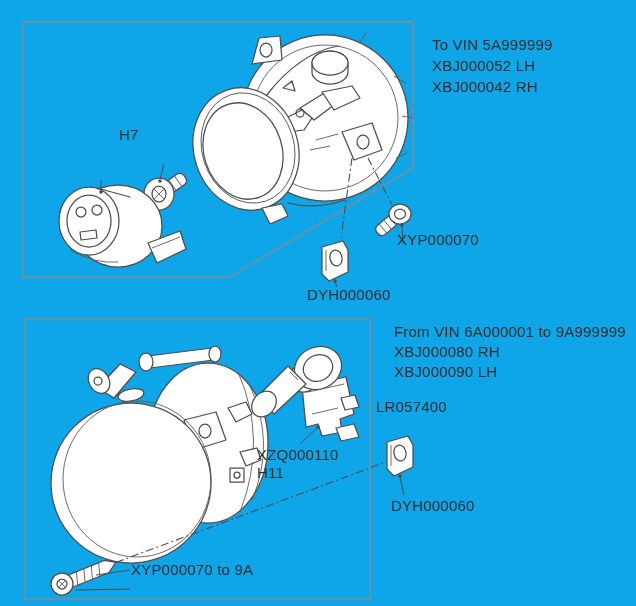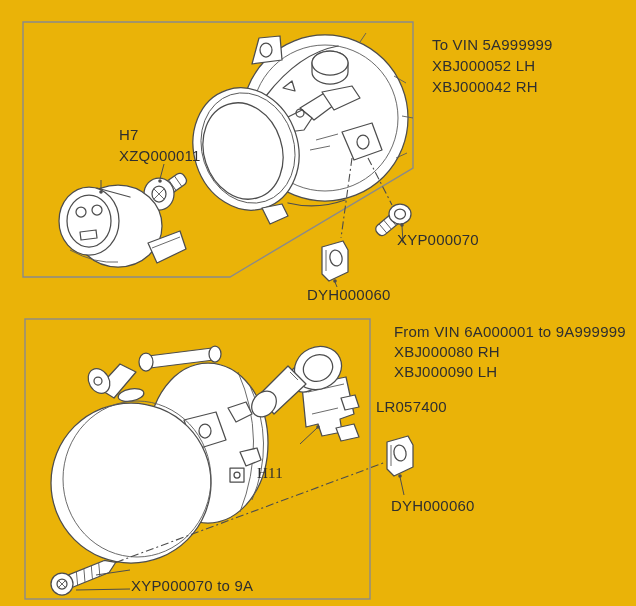--- a/index.html
+++ b/index.html
@@ -1,17 +1,17 @@
 <!DOCTYPE html>
 <html><head>
 <meta charset="utf-8">
 <style>
   html,body{margin:0;padding:0;background:#ffffff;}
   .stage{
-    position:relative;width:636px;height:606px;background:#eab308;
+    position:relative;width:636px;height:606px;background:#0ea5e9;
     font-family:"Liberation Sans","DejaVu Sans",sans-serif;overflow:hidden;
   }
   .stage svg{position:absolute;left:0;top:0;}
   .lbl{
     position:absolute;font-size:15px;color:#2f2f2f;white-space:nowrap;
     line-height:20px;letter-spacing:0.2px;
   }
   .lh21{line-height:21px;}
   
   .art{stroke:#4d4d4d;fill:none;stroke-width:1.25;stroke-linejoin:round;stroke-linecap:round;}
@@ -189,34 +189,34 @@
     </g>
   </svg>
 
   <div class="lbl lh21" style="left:432px;top:34px;">
     <div>To VIN 5A999999</div>
     <div>XBJ000052 LH</div>
     <div>XBJ000042 RH</div>
   </div>
 
   <div class="lbl" style="left:119px;top:125px;">H7</div>
-  <div class="lbl" style="left:119px;top:146px;">XZQ000011</div>
   <div class="lbl" style="left:397px;top:230px;">XYP000070</div>
   <div class="lbl" style="left:307px;top:285px;">DYH000060</div>
 
   <div class="lbl" style="left:394px;top:322px;">
     <div>From VIN 6A000001 to 9A999999</div>
     <div>XBJ000080 RH</div>
     <div>XBJ000090 LH</div>
   </div>
 
   <div class="lbl" style="left:376px;top:397px;">
     <div>LR057400</div>
   </div>
 
-  <div class="lbl" style="left:257px;top:463px;font-family:Liberation Serif, serif;">H11</div>
+  <div class="lbl" style="left:257px;top:445px;">XZQ000110</div>
+  <div class="lbl" style="left:257px;top:463px;">H11</div>
   <div class="lbl" style="left:391px;top:496px;">DYH000060</div>
 
-  <div class="lbl" style="left:131px;top:560px;margin-top:16px;">
+  <div class="lbl" style="left:131px;top:560px;">
     <div>XYP000070 to 9A</div>
   </div>
 
 </div>
 
 </body></html>

